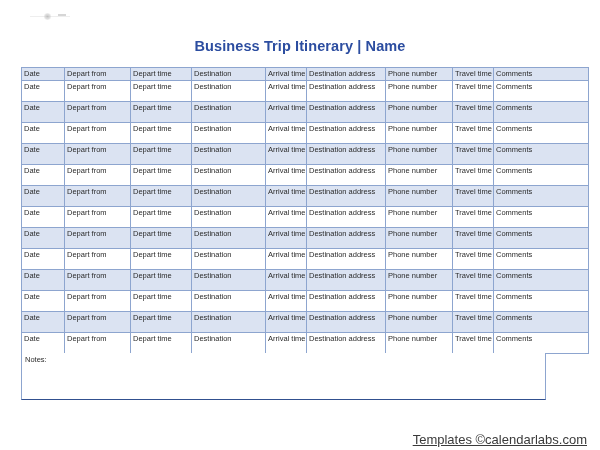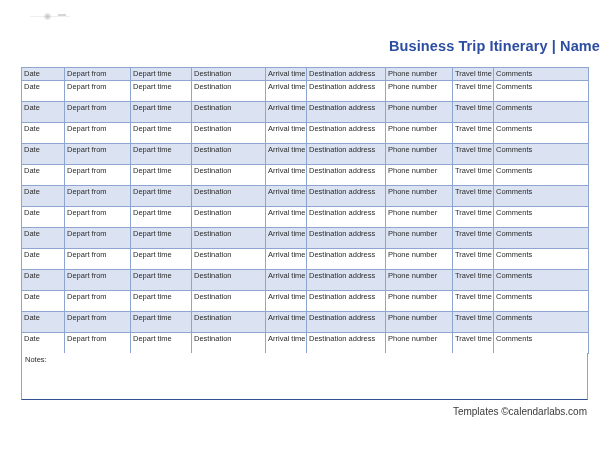--- a/index.html
+++ b/index.html
@@ -19,49 +19,49 @@
   }
   .artifact-dash{
     position:absolute;left:58px;top:14px;width:8px;height:1.5px;
     background:#c4c4c4;opacity:.7;
   }
   .artifact-line{
     position:absolute;left:30px;top:16px;width:40px;height:1px;
     background:#e3e3e3;opacity:.6;
   }
   .doc-title{
-    position:absolute;top:38px;left:0;width:600px;text-align:right;
+    position:absolute;top:38px;left:0;width:600px;text-align:center;
     font-size:14.5px;font-weight:bold;color:var(--title);letter-spacing:.1px;
   }
   table.itinerary{
     position:absolute;top:67px;left:21px;width:567px;
     border-collapse:collapse;table-layout:fixed;
     border:1.5px solid var(--border-outer);
     padding-left:33px;
   }
   .itinerary th, .itinerary td{
     border:1px solid var(--border-inner);
     font-size:7.5px;font-weight:normal;text-align:left;vertical-align:top;
     padding:1px 1px 0 2px;white-space:nowrap;overflow:hidden;color:var(--text);
     line-height:10px;
   }
   .itinerary thead th{background:var(--band);height:13px;}
   .itinerary thead tr{border-bottom:1.5px solid var(--border-header);}
   .itinerary tbody td{height:21px;background:#ffffff;}
   .itinerary tbody tr.banded td{background:var(--band);}
   .notes-box{
-    position:absolute;top:353px;left:21px;width:567px;height:47px;
+    position:absolute;top:353px;left:21px;width:525px;height:47px;
     border:1px solid var(--border-inner);border-top:none;
     border-bottom:1.5px solid var(--border-outer);
     font-size:7.5px;color:var(--text);padding:2px 0 0 3px;line-height:10px;
     background:#ffffff;
   }
   .footer-credit{
-    position:absolute;top:406px;right:13px;
-    font-size:10px;color:#3a3a3a;
+    position:absolute;top:432px;right:13px;
+    font-size:13px;color:#3a3a3a;text-decoration:underline;
   }
 </style>
 </head>
 <body>
 
 <div class="artifact-line"></div>
 <div class="artifact-smudge"></div>
 <div class="artifact-dash"></div>
 
 <div class="doc-title">Business Trip Itinerary | Name</div>

